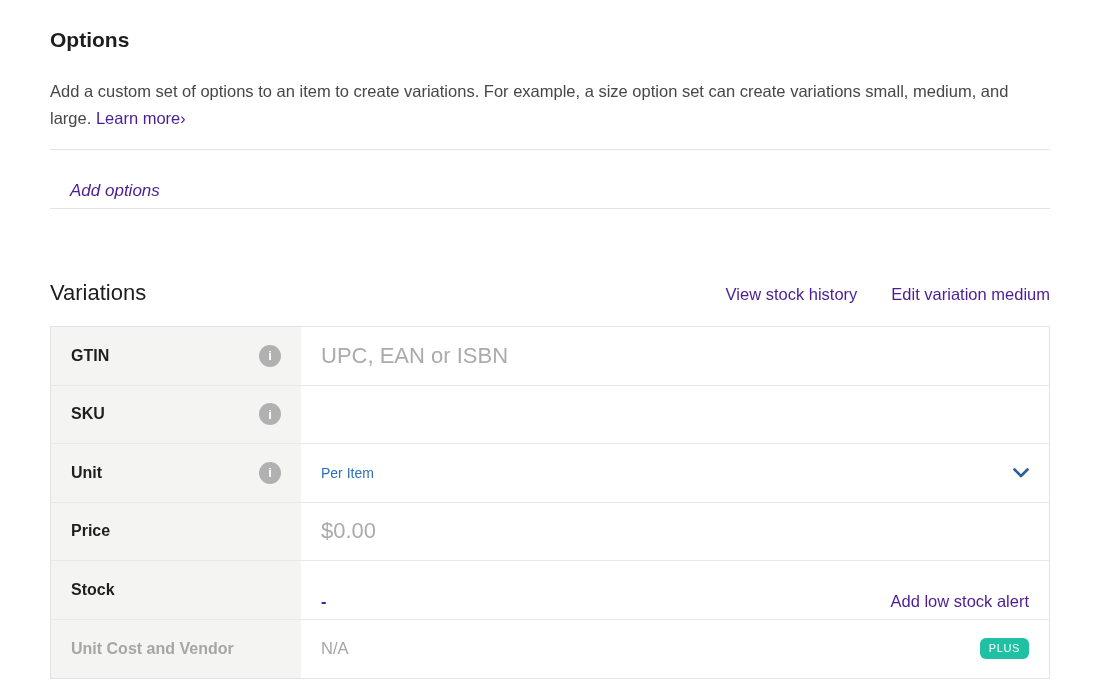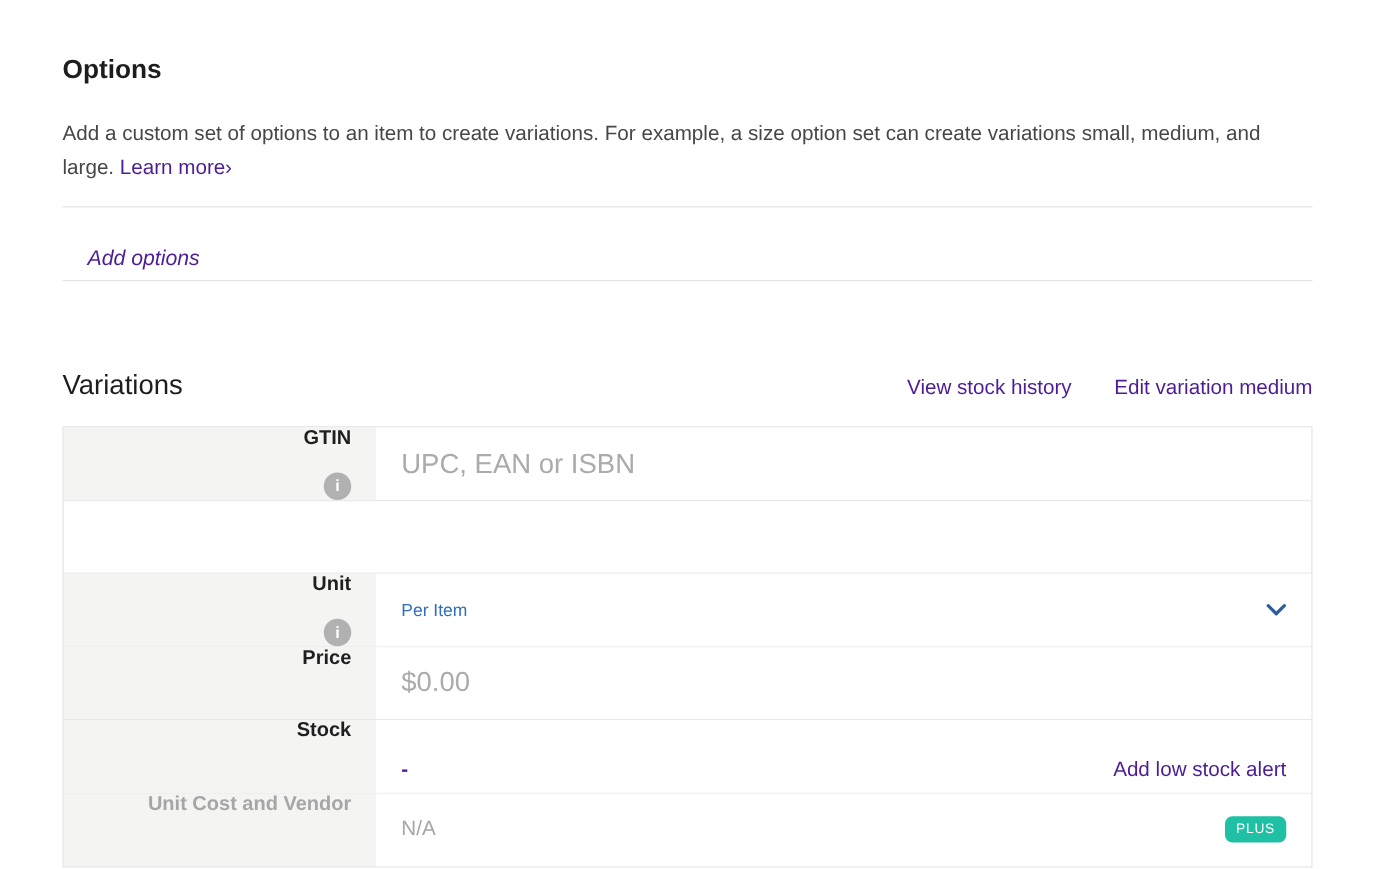--- a/index.html
+++ b/index.html
@@ -7,21 +7,21 @@
   body {
     width: 1102px; height: 695px;
     font-family: "Liberation Sans", sans-serif;
     color: #1a1a1a;
     overflow: hidden;
   }
   .content { margin-left: 50px; width: 1000px; }
 
   
   .section-title {
-    padding-top: 43px;
+    padding-top: 27px;
     font-size: 21px;
     font-weight: 700;
     color: #1d1d1d;
     line-height: 26px;
   }
   .description {
     margin-top: 25px;
     font-size: 16.5px;
     line-height: 27px;
     color: #474747;
@@ -70,25 +70,24 @@
   .row {
     display: flex;
     height: 58.5px;
     border-bottom: 1px solid #e9e9e9;
   }
   .row:last-child { border-bottom: none; }
   .label-cell {
     width: 250px;
     background: #f4f4f3;
     display: flex;
-    align-items: flex-end;
+    align-items: center;
     justify-content: space-between;
     padding: 0 20px;
     flex-shrink: 0;
-    flex-direction: column;
   }
   .label-text { font-size: 16px; font-weight: 700; color: #1f1f1f; }
   .value-cell {
     flex: 1;
     display: flex;
     align-items: center;
     justify-content: space-between;
     padding: 0 20px;
     background: #ffffff;
   }
@@ -165,20 +164,24 @@
       <div class="label-cell">
         <span class="label-text">GTIN</span>
         <span class="info-icon"></span>
       </div>
       <div class="value-cell">
         <input class="cell-input" type="text" placeholder="UPC, EAN or ISBN" style="">
       </div>
     </div>
 
     <div class="row">
+      <div class="label-cell">
+        <span class="label-text">SKU</span>
+        <span class="info-icon"></span>
+      </div>
     </div>
 
     <div class="row">
       <div class="label-cell">
         <span class="label-text">Unit</span>
         <span class="info-icon"></span>
       </div>
       <div class="value-cell">
         <span class="dropdown-value">Per Item</span>
         <span class="chevron-down-icon">

